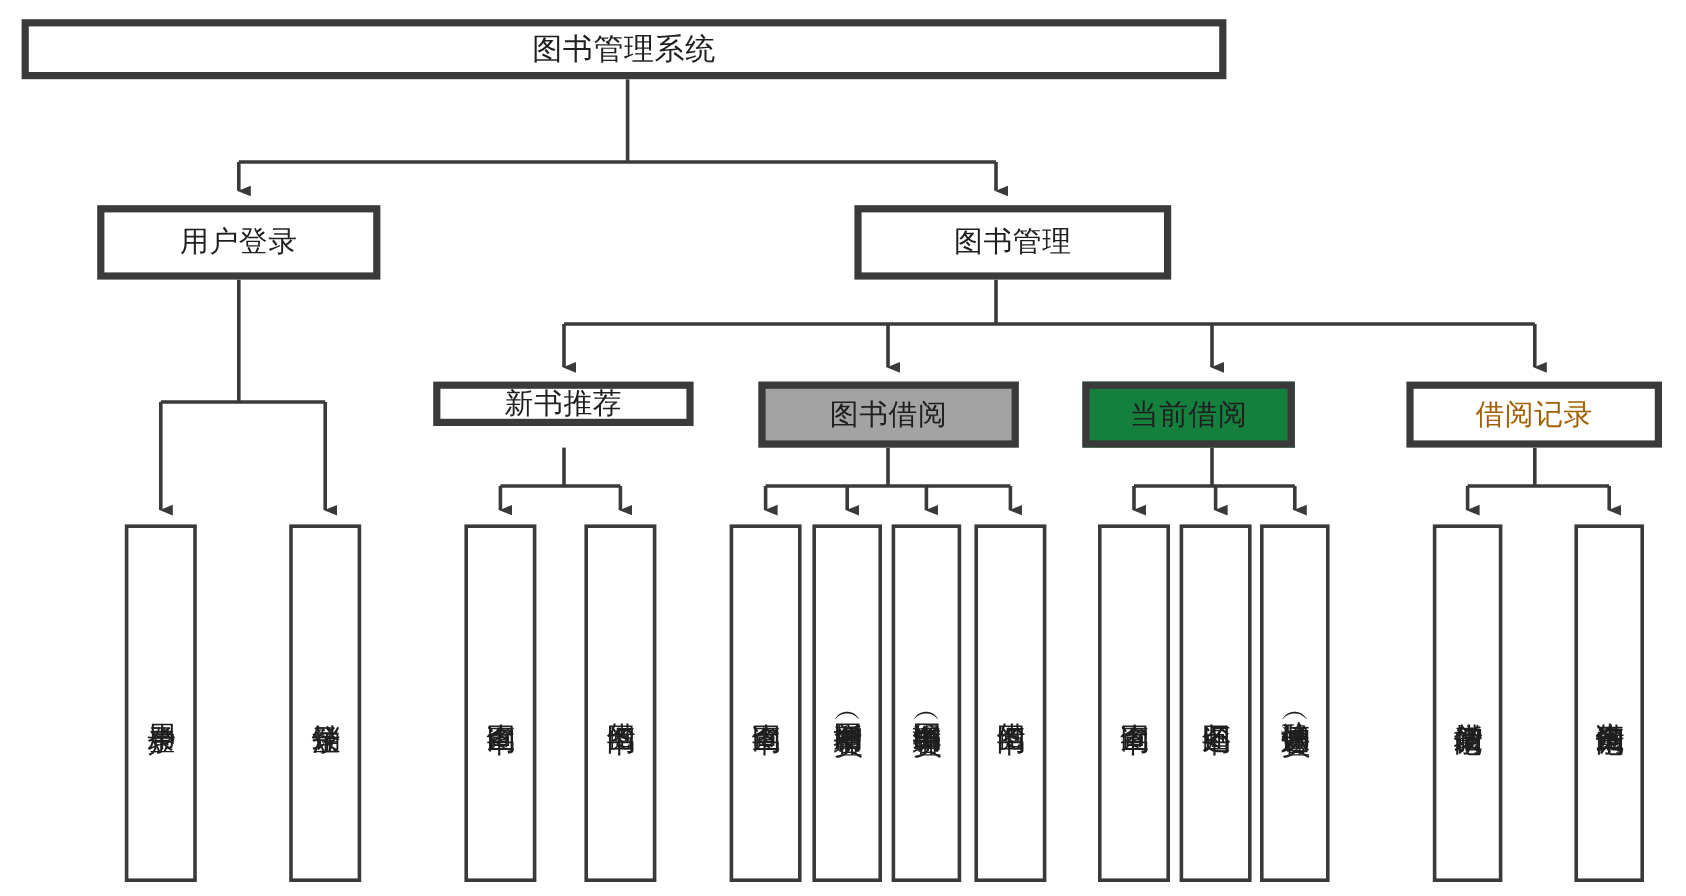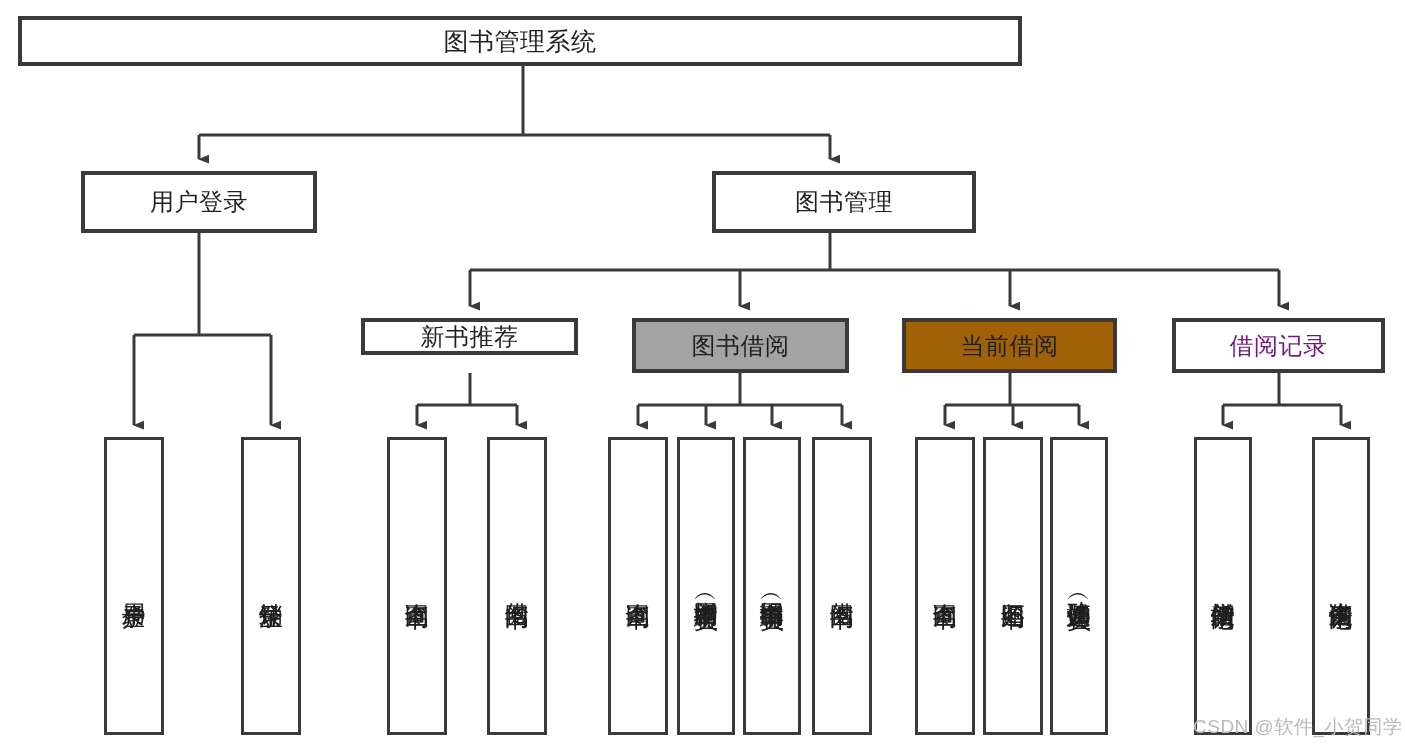--- a/index.html
+++ b/index.html
@@ -21,21 +21,21 @@
     position: absolute;
     left: 0;
     top: 0;
     width: 1405px;
     height: 747px;
   }
   .node {
     position: absolute;
     box-sizing: border-box;
     background: #ffffff;
-    border: 4px solid #404040;
+    border: 6px solid #404040;
     display: flex;
     align-items: center;
     justify-content: center;
     color: #1f1f1f;
   }
   .node-label {
     display: block;
     text-align: center;
     line-height: 1.16;
     letter-spacing: 0.5px;
@@ -122,24 +122,24 @@
       </div>
       <div class="node branch" style="left: 712px; top: 171px; width: 264px; height: 62px; border-color: rgb(58, 58, 58); background: rgb(255, 255, 255); color: rgb(31, 31, 31);">
         <span class="node-label">图书管理</span>
       </div>
       <div class="node branch" style="left: 361px; top: 318px; width: 217px; height: 37px; border-color: rgb(58, 58, 58); background: rgb(255, 255, 255); color: rgb(31, 31, 31);">
         <span class="node-label">新书推荐</span>
       </div>
       <div class="node branch" style="left: 632px; top: 318px; width: 217px; height: 55px; border-color: rgb(58, 58, 58); background: #a3a3a3; color: rgb(31, 31, 31);">
         <span class="node-label">图书借阅</span>
       </div>
-      <div class="node branch" style="left: 902px; top: 318px; width: 215px; height: 55px; border-color: rgb(58, 58, 58); background: #a16207; color: rgb(31, 31, 31);">
+      <div class="node branch" style="left: 902px; top: 318px; width: 177px; height: 55px; border-color: rgb(58, 58, 58); background: #15803d; color: rgb(31, 31, 31);">
         <span class="node-label">当前借阅</span>
       </div>
-      <div class="node branch" style="left: 1172px; top: 318px; width: 213px; height: 55px; border-color: rgb(58, 58, 58); background: rgb(255, 255, 255); color: #701a75;">
+      <div class="node branch" style="left: 1172px; top: 318px; width: 213px; height: 55px; border-color: rgb(58, 58, 58); background: rgb(255, 255, 255); color: #a16207;">
         <span class="node-label">借阅记录</span>
       </div>
       <div class="node leaf" style="left: 104px; top: 437px; width: 60px; height: 298px; border-color: rgb(58, 58, 58); background: rgb(255, 255, 255); color: rgb(31, 31, 31);">
         <span class="node-label">用户登录</span>
       </div>
       <div class="node leaf" style="left: 241px; top: 437px; width: 60px; height: 298px; border-color: rgb(58, 58, 58); background: rgb(255, 255, 255); color: rgb(31, 31, 31);">
         <span class="node-label">注销登录</span>
       </div>
       <div class="node leaf" style="left: 387px; top: 437px; width: 60px; height: 298px; border-color: rgb(58, 58, 58); background: rgb(255, 255, 255); color: rgb(31, 31, 31);">
         <span class="node-label">查询图书</span>
@@ -169,14 +169,13 @@
         <span class="node-label">确认归还（管理员）</span>
       </div>
       <div class="node leaf" style="left: 1194px; top: 437px; width: 58px; height: 298px; border-color: rgb(58, 58, 58); background: rgb(255, 255, 255); color: rgb(31, 31, 31);">
         <span class="node-label">新增借阅记录</span>
       </div>
       <div class="node leaf" style="left: 1312px; top: 437px; width: 58px; height: 298px; border-color: rgb(58, 58, 58); background: rgb(255, 255, 255); color: rgb(31, 31, 31);">
         <span class="node-label">查询借阅记录</span>
       </div>
     </div>
 
-  <div class="watermark" style="left: 1193px; top: 714px; color: rgb(185, 185, 185);">CSDN @软件_小贺同学</div>
 </div>
 
 </body></html>

